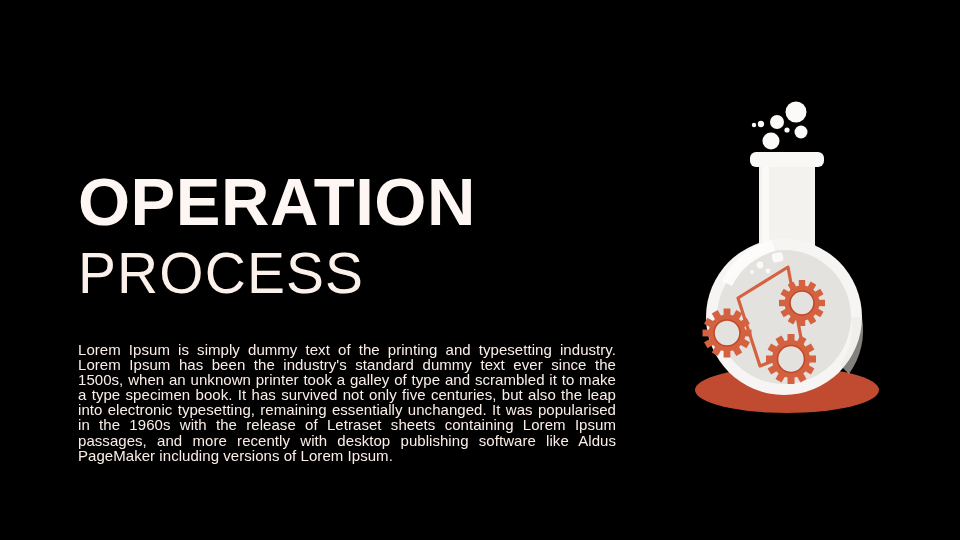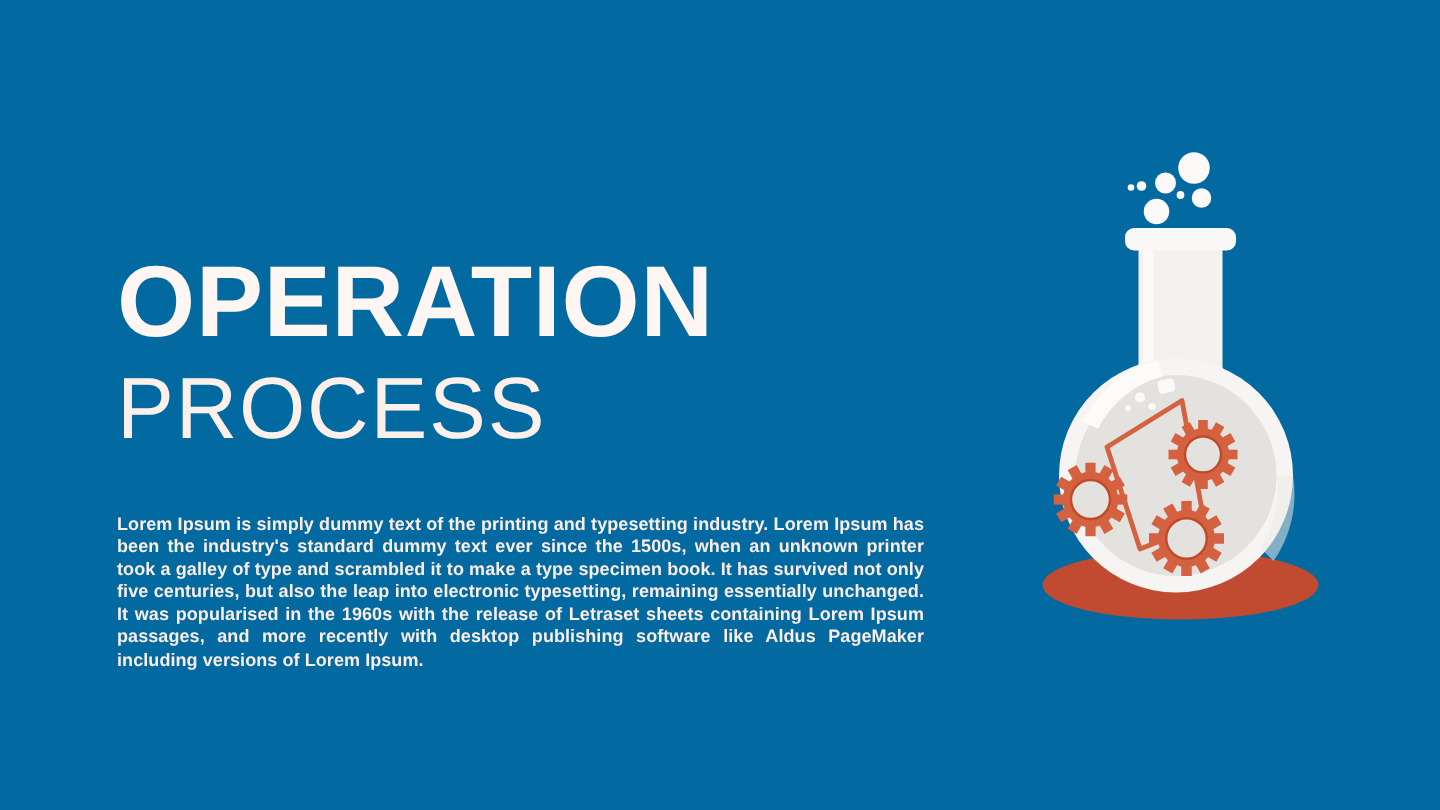--- a/index.html
+++ b/index.html
@@ -12,21 +12,21 @@
 
   body {
     background: #b03a27;
     font-family: "Liberation Sans", sans-serif;
     position: relative;
   }
 
   #slide {
     position: absolute;
     inset: 0;
-    background: #0369a1;
+    background: #000000;
   }
 
   
   .text-block {
     position: absolute;
     left: 78px;
     top: 168px;
     width: 540px;
   }
 
@@ -52,22 +52,22 @@
     transform: scaleX(0.98);
     transform-origin: left center;
   }
 
   .body-copy {
     position: absolute;
     left: 78px;
     top: 342px;
     width: 538px;
     font-family: "Liberation Sans", sans-serif;
-    font-size: 12px;
-    font-weight: 700;
+    font-size: 15px;
+    font-weight: 400;
     line-height: 15.1px;
     color: #fbeee8;
     text-align: justify;
     letter-spacing: 0.05px;
   }
 
   
   .flask-art {
     position: absolute;
     left: 660px;

